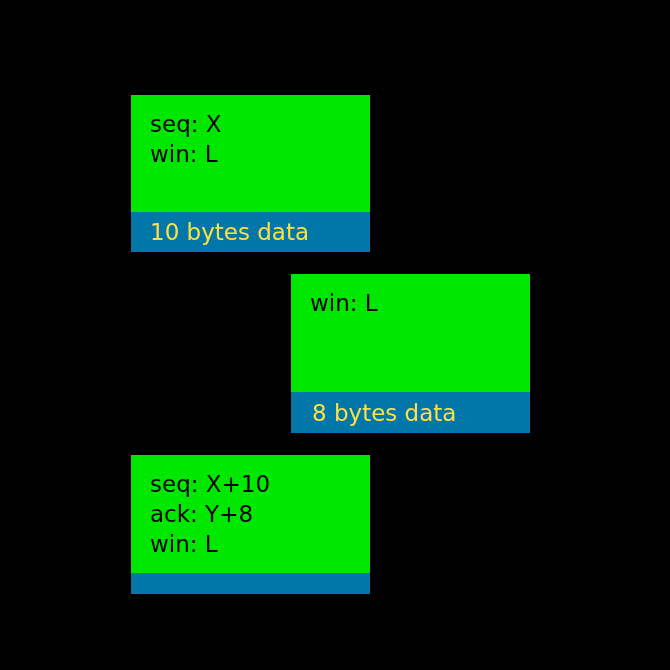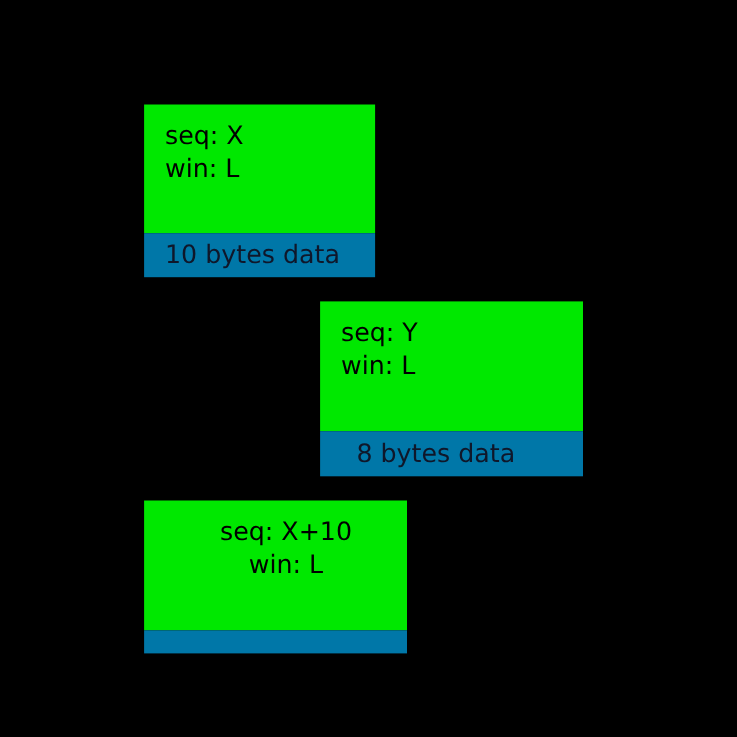--- a/index.html
+++ b/index.html
@@ -46,67 +46,67 @@
     background: #0077a8;
     color: #000000;
     display: flex;
     align-items: center;
     white-space: pre;
   }
 
   .packet-data .data-label {
     font-size: 23px;
     line-height: 26px;
-    color: #0f172a;
+    color: #fde047;
     white-space: pre;
   }
 
   
-  #packet-1 { left: 131px; top: 95px; width: 210px; }
+  #packet-1 { left: 131px; top: 95px; width: 239px; }
   #packet-1 .packet-header { height: 117px; }
   #packet-1 .packet-data  { height: 40px; padding-left: 19px; }
 
   
   #packet-2 { left: 291px; top: 274px; width: 239px; }
   #packet-2 .packet-header { height: 118px; }
-  #packet-2 .packet-data  { height: 41px; padding-left: 33px; }
+  #packet-2 .packet-data  { height: 41px; padding-left: 21px; }
 
   
-  #packet-3 { left: 131px; top: 455px; width: 239px; text-align: center; }
+  #packet-3 { left: 131px; top: 455px; width: 239px; }
   #packet-3 .packet-header { height: 118px; }
   #packet-3 .packet-data  { height: 21px; padding-left: 19px; }
 </style>
 </head>
 <body>
 
 <div id="diagram-canvas">
 
   <div class="packet" id="packet-1">
     <div class="packet-header">
       <div class="header-line">seq: X</div>
       <div class="header-line">win: L</div>
     </div>
     <div class="packet-data">
       <span class="data-label">10 bytes data</span>
     </div>
   </div>
 
   <div class="packet" id="packet-2">
     <div class="packet-header">
-      <div class="header-line">seq: Y</div>
       <div class="header-line">win: L</div>
     </div>
     <div class="packet-data">
       <span class="data-label">8 bytes data</span>
     </div>
   </div>
 
   <div class="packet" id="packet-3">
     <div class="packet-header">
       <div class="header-line">seq: X+10</div>
+      <div class="header-line">ack: Y+8</div>
       <div class="header-line">win: L</div>
     </div>
     <div class="packet-data">
       <span class="data-label"></span>
     </div>
   </div>
 
 </div>
 
 </body></html>

